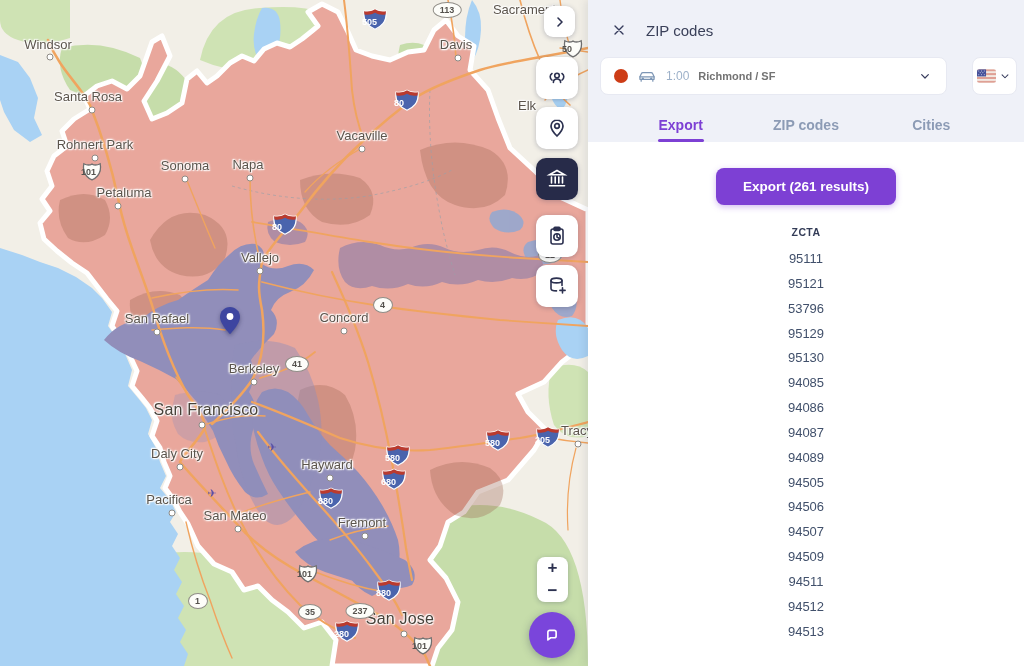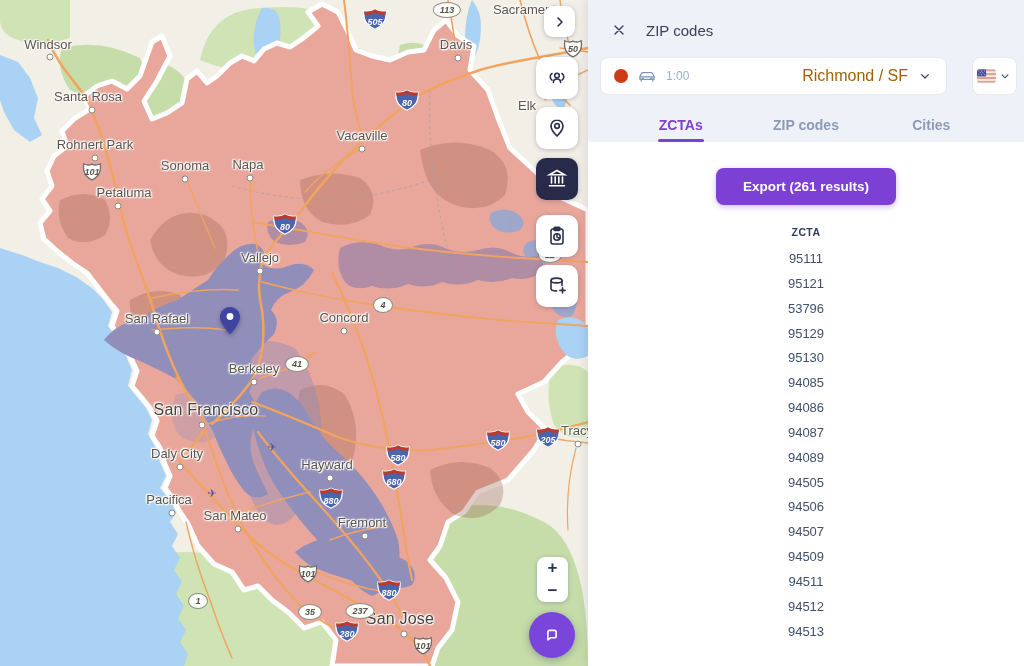--- a/index.html
+++ b/index.html
@@ -8,21 +8,21 @@
 
   
   #map { position:absolute; left:0; top:0; width:588px; height:666px; overflow:hidden; background:#f2efe7; }
   #map svg.base { position:absolute; left:0; top:0; }
   .map-label { position:absolute; transform:translate(-50%,-50%); font-size:13px; color:#5b544c; font-weight:500;
     white-space:nowrap; text-shadow:0 0 2px #fff,0 0 3px #fff,0 0 3px #fff,1px 1px 1px #fff,-1px -1px 1px #fff; }
   .map-label.big { font-size:16px; color:#474139; letter-spacing:.2px; }
   .city-dot { position:absolute; width:7px; height:7px; border-radius:50%; background:#fff; border:1.6px solid #8e8b86; transform:translate(-50%,-50%); }
   .airport { position:absolute; transform:translate(-50%,-50%); font-size:11px; color:#584ea6; }
 
-  .shield { position:absolute; transform:translate(-50%,-50%); text-align:center;font-style:italic; }
+  .shield { position:absolute; transform:translate(-50%,-50%); text-align:left; }
   .shield .num { position:absolute; left:0; right:0; color:#fff; font-size:9px; font-weight:bold; }
   .shield-interstate { width:26px; height:23px; }
   .shield-interstate .num { top:9px; }
   .shield-us { width:22px; height:20px; }
   .shield-us .num { top:6px; color:#55524d; }
   .shield-state { min-width:20px; padding:2px 6px; background:#fdfdf9; border:1.5px solid #908d87; border-radius:50%;
     font-size:9px; font-weight:bold; color:#55524d; }
 
   .map-btn { position:absolute; background:#fff; border-radius:10px; box-shadow:0 1px 5px rgba(40,45,80,.28);
     display:flex; align-items:center; justify-content:center; cursor:pointer; }
@@ -35,26 +35,26 @@
   .chat-btn { position:absolute; left:529px; top:612px; width:46px; height:46px; border-radius:50%;
     background:var(--chat-purple,#7a45db); box-shadow:0 2px 8px rgba(40,45,80,.35); display:flex; align-items:center; justify-content:center; cursor:pointer; }
   .marker { position:absolute; left:219px; top:306px; filter:drop-shadow(0 2px 2px rgba(20,20,60,.4)); cursor:pointer; }
 
   
   #panel { position:absolute; left:588px; top:0; width:436px; height:666px; background:#fff; box-shadow:-3px 0 8px rgba(50,55,90,.10); }
   .panel-top { background:#eff1f8; padding-top:18px; }
   .panel-header { display:flex; align-items:center; gap:17px; padding-left:21px; height:24px; }
   .panel-title { font-size:15px; font-weight:500; color:#3a4059; }
   .icon-btn { width:20px; height:20px; display:flex; align-items:center; justify-content:center; cursor:pointer; }
-  .select-row { display:flex; gap:25px; padding:15px 7px 0 12px;text-align:right; }
+  .select-row { display:flex; gap:25px; padding:15px 7px 0 12px; }
   .search-select { flex:1; height:38px; background:#fff; border:1px solid #e7e9f2; border-radius:8px;
     display:flex; align-items:center; padding:0 13px; gap:9px; cursor:pointer; }
   .status-dot { width:14px; height:14px; border-radius:50%; background:var(--marker-red,#cd3c16); flex:none; }
   .time-label { font-size:12px; color:#9db1c9; font-weight:500; }
-  .search-label { font-size:16px; color:#a16207; font-weight:400; flex:1; }
+  .search-label { font-size:11px; color:#737373; font-weight:700; flex:1; }
   .country-select { width:45px; height:38px; background:#fff; border:1px solid #e7e9f2; border-radius:8px;
     display:flex; align-items:center; justify-content:center; gap:2px; cursor:pointer; }
   .tabs { display:flex; padding:0 30px; margin-top:16px; }
   .tab { flex:1; text-align:center; font-size:14px; font-weight:600; color:#8c9bb5; padding:6px 0 0; cursor:pointer; }
   .tab .ul { height:3px; width:46px; margin:6px auto 0; border-radius:3px; background:transparent; }
   .tab.active { color:var(--accent-purple,#7d40d4); }
   .tab.active .ul { background:var(--accent-purple,#7d40d4); }
   .panel-body { padding-top:26px; text-align:center; }
   .export-btn { background:var(--accent-purple,#7d40d4); color:#fff; border:none; border-radius:8px;
     height:37px; padding:0 27px; font-size:13.5px; font-weight:bold; font-family:"Liberation Sans",sans-serif;
@@ -373,21 +373,21 @@
                   <circle cx="8" cy="6" r="0.55"></circle>
                 </g>
             </g>
           </svg>
           <svg width="14" height="14" viewBox="0 0 24 24">
               <path d="M7,10 L12,15 L17,10" fill="none" stroke="#363b5c" stroke-width="1.8" stroke-linecap="round" stroke-linejoin="round"></path>
             </svg>
         </div>
       </div>
       <div class="tabs" id="tabs">
-          <div class="tab active"><span>ZCTAs</span><div class="ul"></div></div>
+          <div class="tab active"><span>Export</span><div class="ul"></div></div>
           <div class="tab"><span>ZIP codes</span><div class="ul"></div></div>
           <div class="tab"><span>Cities</span><div class="ul"></div></div>
         </div>
     </div>
     <div class="panel-body">
       <button class="export-btn">Export (261 results)</button>
       <div class="col-header">ZCTA</div>
       <div id="zcta-list">
           <div class="zcta-row">95111</div>
           <div class="zcta-row">95121</div>

